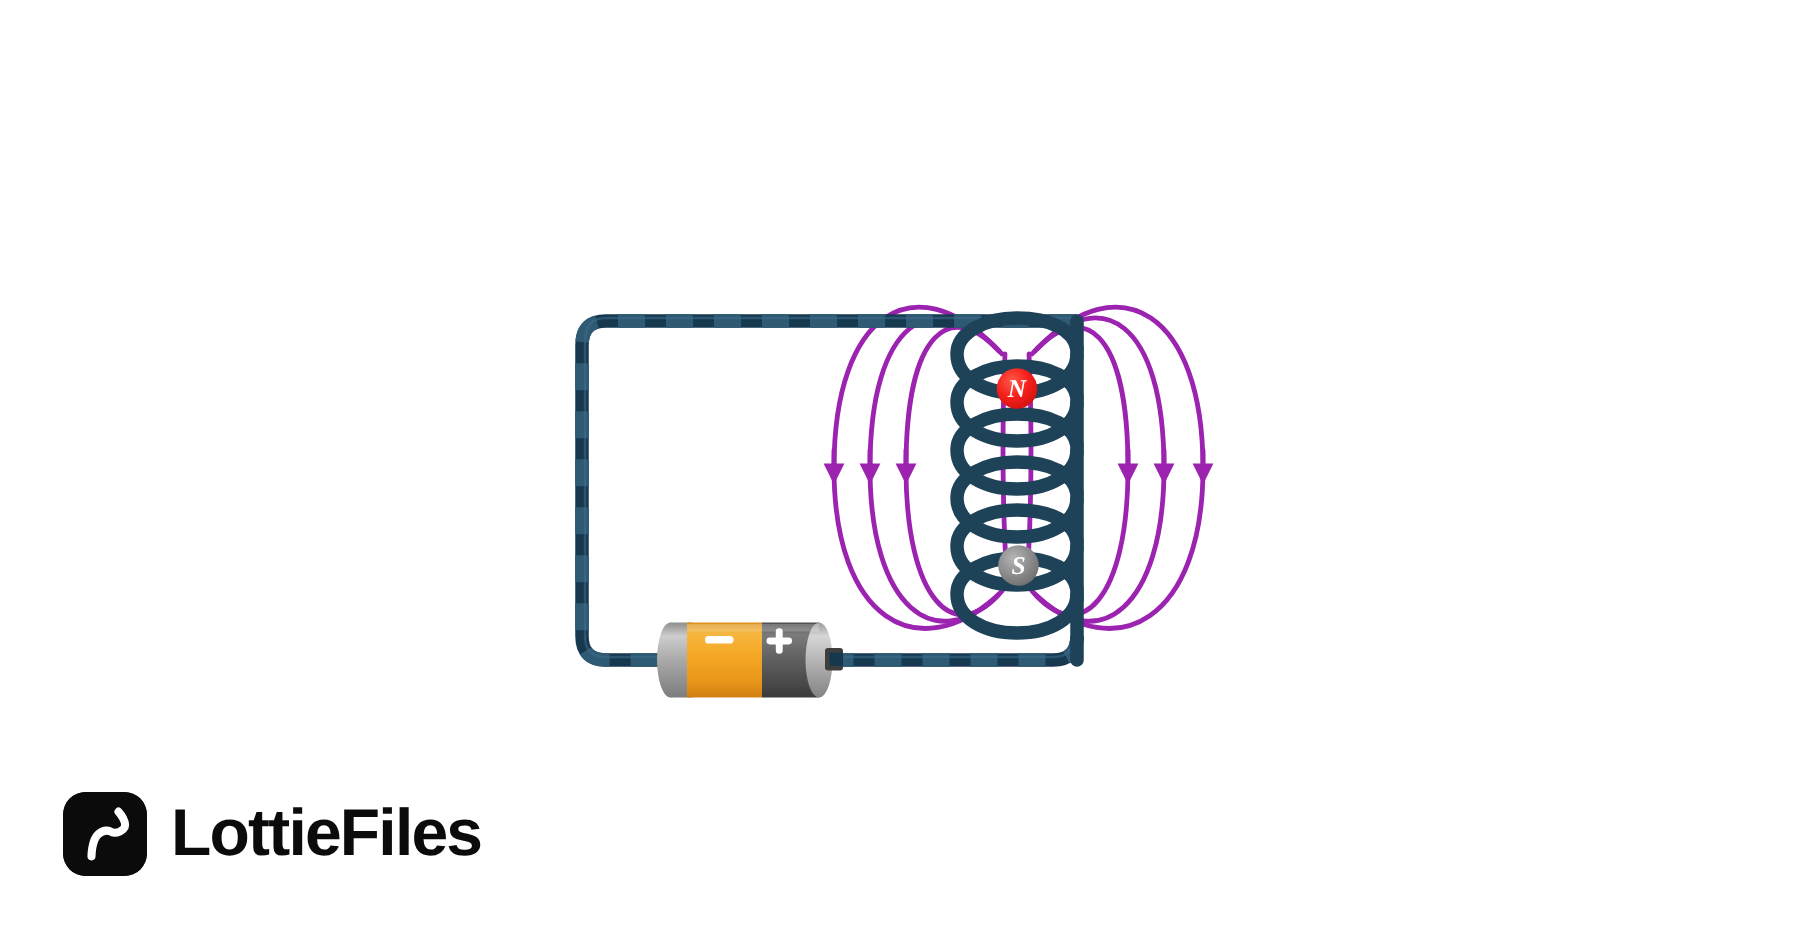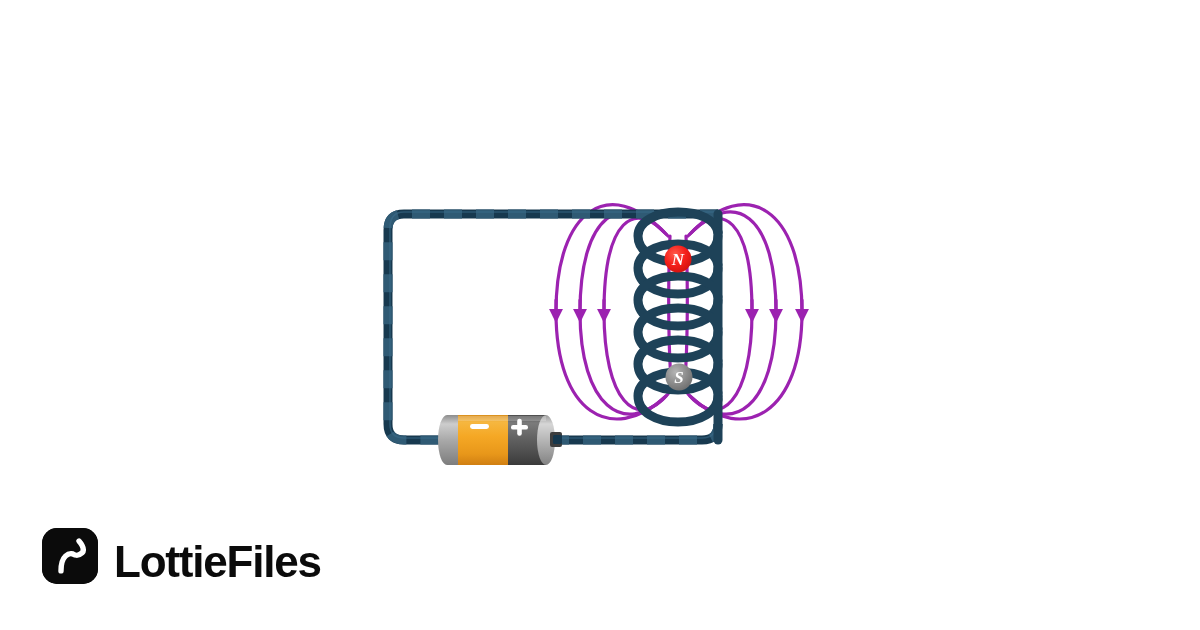--- a/index.html
+++ b/index.html
@@ -26,21 +26,21 @@
     top: 0;
     width: 1200px;
     height: 630px;
   }
   
   #logo {
     position: absolute;
     left: 42px;
     top: 528px;
     display: flex;
-    align-items: flex-end;
+    align-items: center;
     gap: 16px;
   }
   #logo-mark {
     width: 56px;
     height: 56px;
     border-radius: 15px;
     background: #0b0b0b;
     display: block;
   }
   #logo-wordmark {

